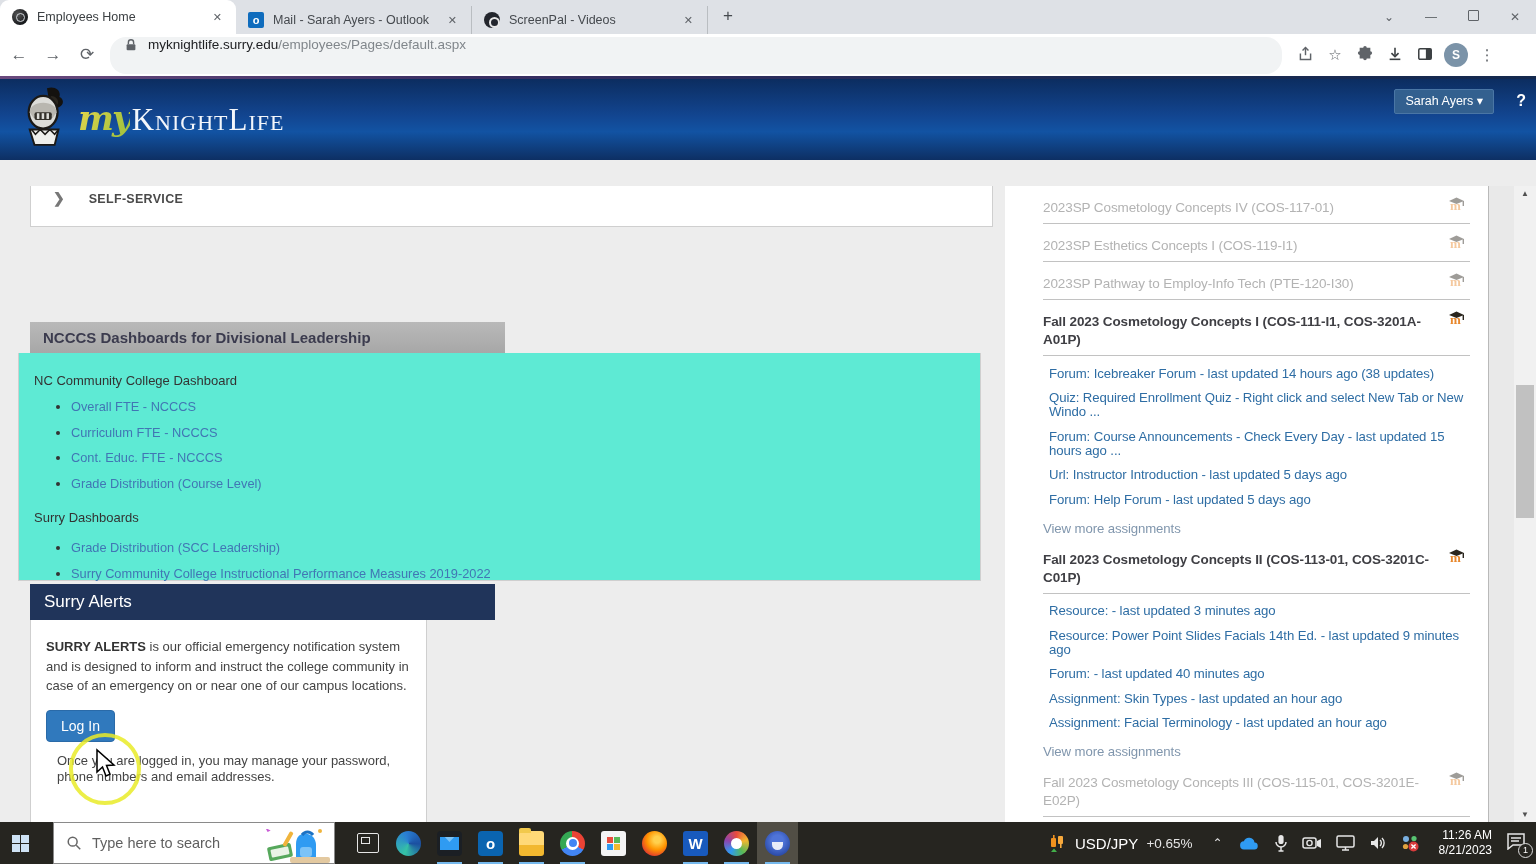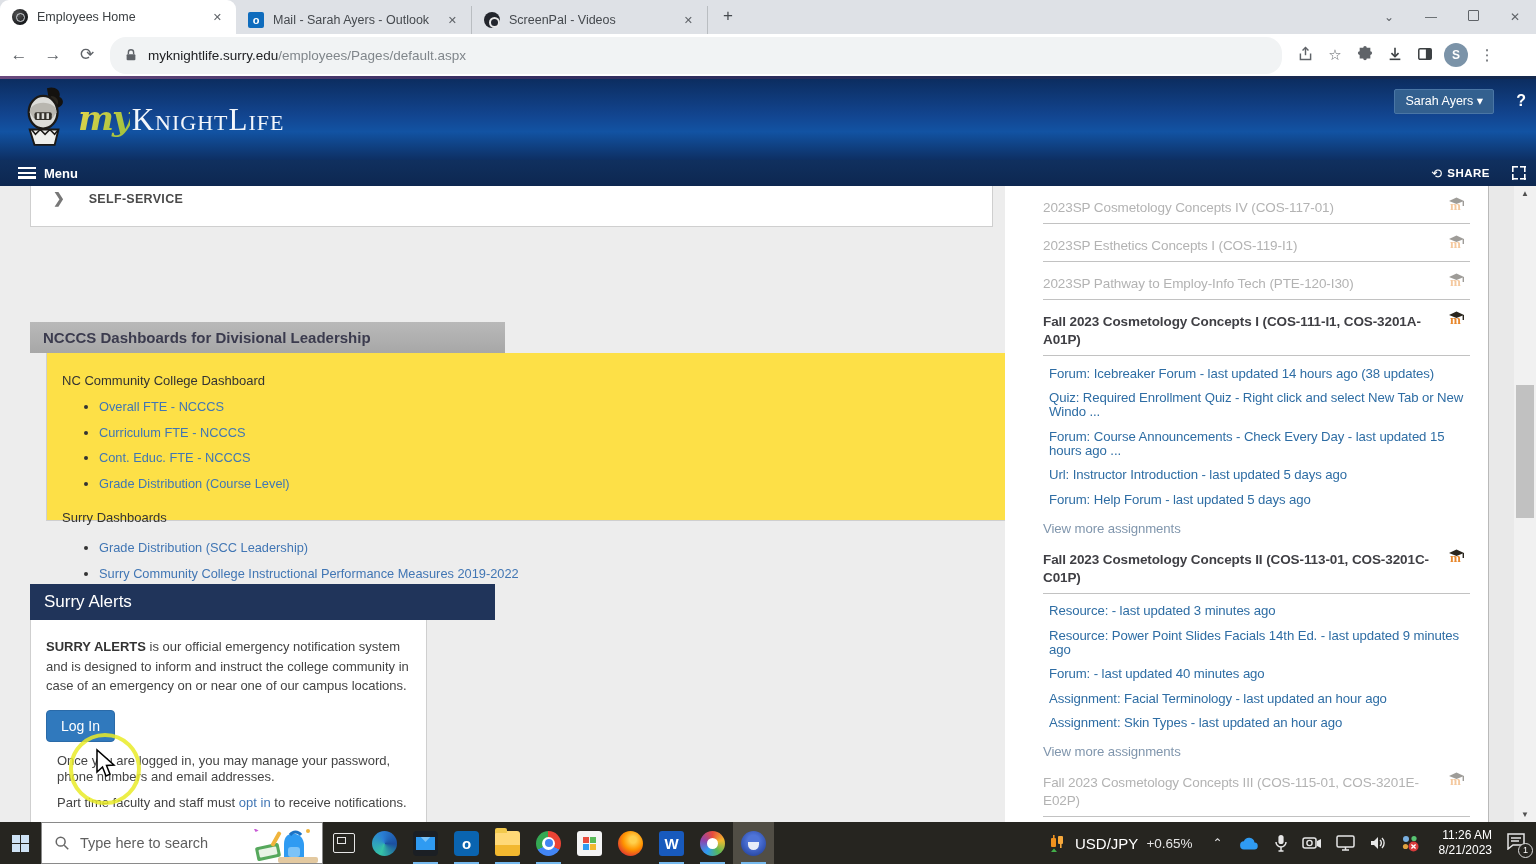--- a/index.html
+++ b/index.html
@@ -18,21 +18,21 @@
   .fav-knight::after{content:"";position:absolute;left:4px;top:4px;width:7px;height:7px;border:1.5px solid #cfd3d8;border-radius:50%;}
   .fav-outlook{background:#0f6cbd;border-radius:2px;color:#fff;font-weight:bold;font-size:11px;text-align:center;line-height:16px;}
   .fav-screenpal{background:#23262d;border-radius:50%;}
   .fav-screenpal::after{content:"";position:absolute;left:4.5px;top:4.5px;width:7px;height:7px;border:2px solid #e8e8e8;border-radius:50%;}
   .newtab{width:28px;height:28px;margin:0 0 3px 6px;text-align:center;line-height:26px;font-size:17px;color:#45494e;border-radius:50%;}
   .wincontrols{position:absolute;right:0;top:0;height:34px;display:flex;align-items:center;color:#5f6368;}
   .wc{width:42px;text-align:center;font-size:12px;line-height:34px;}
   .wc-max{display:inline-block;width:9px;height:9px;border:1.2px solid #5f6368;border-radius:1px;}
   .toolbar{position:absolute;left:0;top:34px;width:1536px;height:42px;background:#fff;display:flex;align-items:center;}
   .nav-ic{width:30px;height:30px;margin-left:4px;border-radius:50%;text-align:center;line-height:30px;font-size:17px;color:#5f6368;}
-  .omnibox{height:37px;margin-left:8px;width:1172px;background:#f1f3f4;border-radius:16px;display:flex;align-items:center;padding:0 14px;box-sizing:border-box;}
+  .omnibox{height:37px;margin-left:8px;width:1172px;background:#f1f3f4;border-radius:16px;display:flex;padding:0 14px;box-sizing:border-box;}
   .omni-url{font-size:13.5px;color:#202124;margin-left:10px;white-space:nowrap;}
   .omni-url .path{color:#80868b;}
   .tool-right{display:flex;align-items:center;margin-left:8px;}
   .tr-ic{width:30px;text-align:center;color:#5f6368;font-size:15px;}
   .avatar{width:24px;height:24px;border-radius:50%;background:#7b93a8;color:#fff;font-size:12px;font-weight:bold;text-align:center;line-height:24px;margin:0 4px;}
 
   
   .webpage{position:absolute;left:0;top:76px;width:1536px;height:746px;background:#ededed;overflow:hidden;}
   .purple-line{position:absolute;left:0;top:0;width:1536px;height:3px;background:linear-gradient(90deg,#6a4a7e,#3a2f63 30%,#1d2b55 70%,#14294e);}
   .banner{position:absolute;left:0;top:3px;width:1536px;height:81px;background:linear-gradient(180deg,#0c2d60 0%,#124590 45%,#1253a3 65%,#0d2f63 100%);}
@@ -56,21 +56,21 @@
     linear-gradient(#fff,#fff) right bottom/6px 1.6px no-repeat, linear-gradient(#fff,#fff) right bottom/1.6px 6px no-repeat;}
   .content{position:absolute;left:0;top:110px;width:1536px;height:636px;background:#ededed;}
 
   .selfservice-box{position:absolute;left:30px;top:0;width:963px;height:41px;background:#fff;border:1px solid #cfcfcf;border-top:none;box-sizing:border-box;display:flex;align-items:flex-start;}
   .ss-chevron{color:#777;font-size:14px;font-weight:bold;margin:4px 0 0 22px;}
   .ss-label{color:#4a4a4a;font-size:12.5px;font-weight:bold;letter-spacing:.3px;margin:6px 0 0 24px;}
 
   .dash-tabs{position:absolute;left:30px;top:136px;height:31px;display:flex;}
   .dash-tab-active{width:488px;background:#20345a;color:#fff;font-size:15px;font-weight:bold;line-height:31px;padding-left:12px;box-sizing:border-box;}
   .dash-tab-inactive{width:475px;background:linear-gradient(180deg,#b9b9b9,#a7a7a7);color:#3b3b4e;font-size:15px;font-weight:bold;line-height:31px;padding-left:13px;box-sizing:border-box;}
-  .dash-panel{position:absolute;left:46px;top:167px;width:963px;height:168px;background:#fde047;border:1px solid #cfcfcf;border-top:none;box-sizing:border-box;font-size:13px;color:#333;}
+  .dash-panel{position:absolute;left:18px;top:167px;width:963px;height:228px;background:#5eead4;border:1px solid #cfcfcf;border-top:none;box-sizing:border-box;font-size:13px;color:#333;}
   .dash-panel .grp{margin:20px 0 0 15px;}
   .dash-panel ul{margin:9px 0 0 40px;padding:0;}
   .dash-panel li{margin:12px;line-height:13.6px;font-size:12.8px;}
   .dash-panel a{color:#4176b4;text-decoration:none;}
 
   .alerts-header{position:absolute;left:30px;top:398px;width:465px;height:36px;background:#20345a;color:#fff;font-size:17px;line-height:36px;padding-left:14px;box-sizing:border-box;}
   .alerts-body{position:absolute;left:30px;top:434px;width:397px;height:233px;background:#fff;border:1px solid #cfcfcf;border-top:none;box-sizing:border-box;font-size:13px;color:#444;}
   .alerts-body .p1{margin:17px 15px 0 15px;line-height:19.5px;}
   .alerts-body .p1 b{color:#333;}
   .login-btn{display:inline-block;margin:14px 0 0 15px;background:#3079bd;border:1px solid #2a6aa8;border-radius:4px;color:#fff;font-size:14px;padding:7px 14px;}
@@ -90,21 +90,21 @@
   .gutter{position:absolute;left:1489px;top:0;width:25px;height:636px;background:#e9e9e9;}
   .pg-scrollbar{position:absolute;left:1514px;top:0;width:22px;height:636px;background:#f1f1f1;}
   .pg-arrow{position:absolute;left:0;width:22px;text-align:center;color:#505050;font-size:8px;}
   .pg-arrow.up{top:3px;} .pg-arrow.down{bottom:3px;}
   .pg-thumb{position:absolute;left:2px;top:199px;width:18px;height:133px;background:#c1c1c1;}
 
   .halo{position:absolute;left:69px;top:547px;width:64px;height:64px;border:4.5px solid rgba(233,235,40,.85);border-radius:50%;}
   .cursor{position:absolute;left:94px;top:562px;}
 
   
-  .taskbar{position:absolute;left:0;top:822px;width:1536px;height:42px;background:#262520;display:flex;align-items:center;}
+  .taskbar{position:absolute;left:0;top:822px;width:1536px;height:42px;background:#262520;display:flex;align-items:center;gap:12px;}
   .start{width:48px;height:42px;display:flex;align-items:center;justify-content:center;}
   .win-logo{width:17px;height:17px;background:
      linear-gradient(#cfe3f5,#cfe3f5) 0 0/8px 8px no-repeat,
      linear-gradient(#cfe3f5,#cfe3f5) 100% 0/8px 8px no-repeat,
      linear-gradient(#cfe3f5,#cfe3f5) 0 100%/8px 8px no-repeat,
      linear-gradient(#cfe3f5,#cfe3f5) 100% 100%/8px 8px no-repeat;}
   .searchbox{width:282px;height:42px;background:#fff;border:1px solid #8a8a8a;box-sizing:border-box;display:flex;align-items:center;position:relative;}
   .search-text{color:#5f5f5f;font-size:14.5px;margin-left:10px;flex:1;}
   .search-illus{position:absolute;right:2px;bottom:0;}
   .tb-icons{display:flex;align-items:center;}
@@ -225,29 +225,20 @@
             <rect x="25.5" y="28" width="2.6" height="6" fill="#dcdcd8"></rect>
           <path d="M8 45h30l-4 16H13z" fill="#efefec" stroke="#1b1916" stroke-width="2"></path>
           <path d="M10 45l4 5 5-5 5 5 5-5 5 5 4-5" fill="none" stroke="#1b1916" stroke-width="1.6"></path>
         </svg>
         <span class="logo-text"><span class="logo-my">my</span><span class="logo-main">KnightLife</span></span>
       </div>
       <span class="user-btn">Sarah Ayers ▾</span>
       <span class="help-q">?</span>
     </div>
 
-    <div class="menubar">
-      <span class="hamburger"></span>
-      <span class="menu-label">Menu</span>
-      <span class="menubar-right">
-        <span class="share-ic">⟲</span>
-        <span class="share-label">SHARE</span>
-        <span class="expand-ic"></span>
-      </span>
-    </div>
 
     <div class="content">
 
       <div class="selfservice-box">
         <span class="ss-chevron">❯</span>
         <span class="ss-label">SELF-SERVICE</span>
       </div>
 
       <div class="dash-tabs">
         <div class="dash-tab-inactive">NCCCS Dashboards for Divisional Leadership</div>
@@ -266,21 +257,20 @@
           <li style="margin-bottom:4px;"><a href="#">Grade Distribution (SCC Leadership)</a></li>
           <li><a href="#">Surry Community College Instructional Performance Measures 2019-2022</a></li>
         </ul>
       </div>
 
       <div class="alerts-header">Surry Alerts</div>
       <div class="alerts-body">
         <div class="p1"><b>SURRY ALERTS</b><span> is our official emergency notification system and is designed to inform and instruct the college community in case of an emergency on or near one of our campus locations.</span></div>
         <span class="login-btn">Log In</span>
         <div class="p2">Once you are logged in, you may manage your password, phone numbers and email addresses.</div>
-        <div class="p3"><span>Part time faculty and staff must </span><a href="#">opt in</a><span> to receive notifications.</span></div>
       </div>
 
       <div class="course-panel">
           <div class="course-section inactive">
             <div class="course-title-row"><a class="course-title" href="#">2023SP Cosmetology Concepts IV (COS-117-01)</a><span class="moodle-icon"><svg width="18" height="15" viewBox="0 0 18 15">
                   <text x="2" y="13.5" font-size="13" font-weight="bold" fill="#e8882d" font-family="Liberation Serif,serif">m</text>
                   <polygon points="1,5 8.5,1.5 16,5 8.5,8" fill="#2a251d"></polygon>
                   <rect x="14.6" y="5" width="1.4" height="5" fill="#2a251d"></rect>
                 </svg></span></div>
           </div>
@@ -313,22 +303,22 @@
           </div>
           <div class="course-section">
             <div class="course-title-row"><a class="course-title" href="#">Fall 2023 Cosmetology Concepts II (COS-113-01, COS-3201C-C01P)</a><span class="moodle-icon"><svg width="18" height="15" viewBox="0 0 18 15">
                   <text x="2" y="13.5" font-size="13" font-weight="bold" fill="#e8882d" font-family="Liberation Serif,serif">m</text>
                   <polygon points="1,5 8.5,1.5 16,5 8.5,8" fill="#2a251d"></polygon>
                   <rect x="14.6" y="5" width="1.4" height="5" fill="#2a251d"></rect>
                 </svg></span></div>
             <a class="course-item" href="#">Resource: - last updated 3 minutes ago</a>
             <a class="course-item" href="#">Resource: Power Point Slides Facials 14th Ed. - last updated 9 minutes ago</a>
             <a class="course-item" href="#">Forum: - last updated 40 minutes ago</a>
+            <a class="course-item" href="#">Assignment: Skin Types - last updated an hour ago</a>
             <a class="course-item" href="#">Assignment: Facial Terminology - last updated an hour ago</a>
-            <a class="course-item" href="#">Assignment: Skin Types - last updated an hour ago</a>
             <a class="view-more" href="#">View more assignments</a>
           </div>
           <div class="course-section inactive">
             <div class="course-title-row"><a class="course-title" href="#">Fall 2023 Cosmetology Concepts III (COS-115-01, COS-3201E-E02P)</a><span class="moodle-icon"><svg width="18" height="15" viewBox="0 0 18 15">
                   <text x="2" y="13.5" font-size="13" font-weight="bold" fill="#e8882d" font-family="Liberation Serif,serif">m</text>
                   <polygon points="1,5 8.5,1.5 16,5 8.5,8" fill="#2a251d"></polygon>
                   <rect x="14.6" y="5" width="1.4" height="5" fill="#2a251d"></rect>
                 </svg></span></div>
           </div>
           <div class="course-section">

